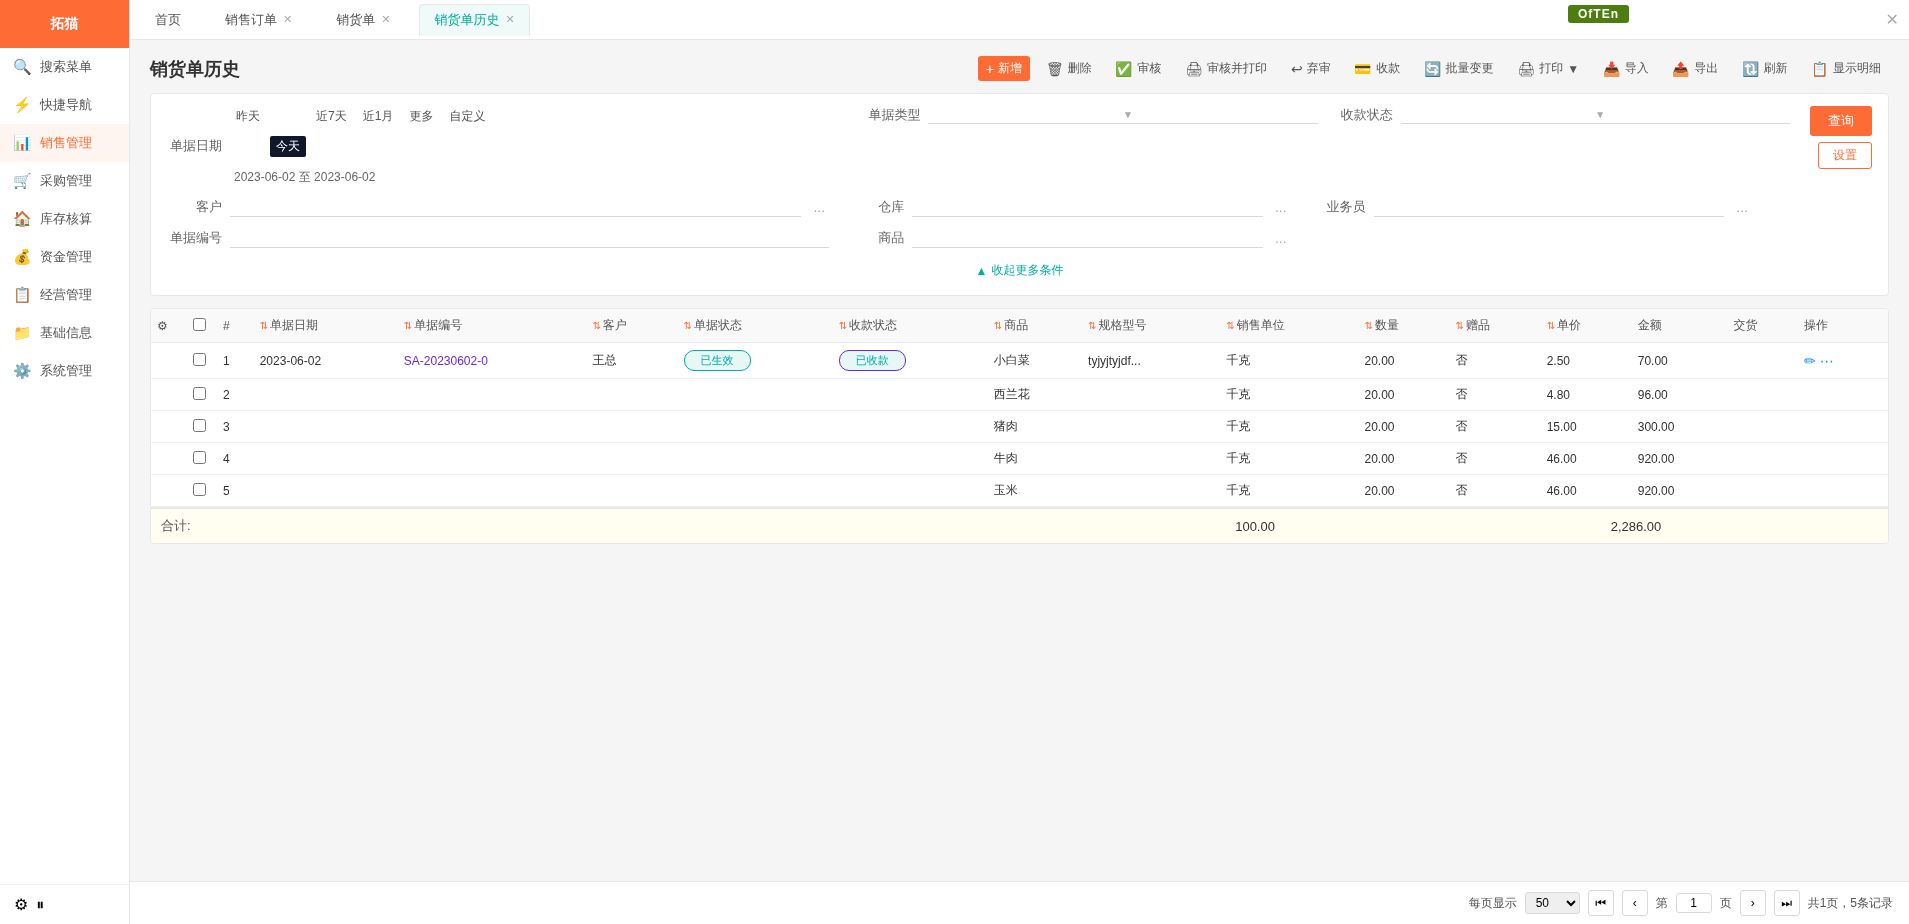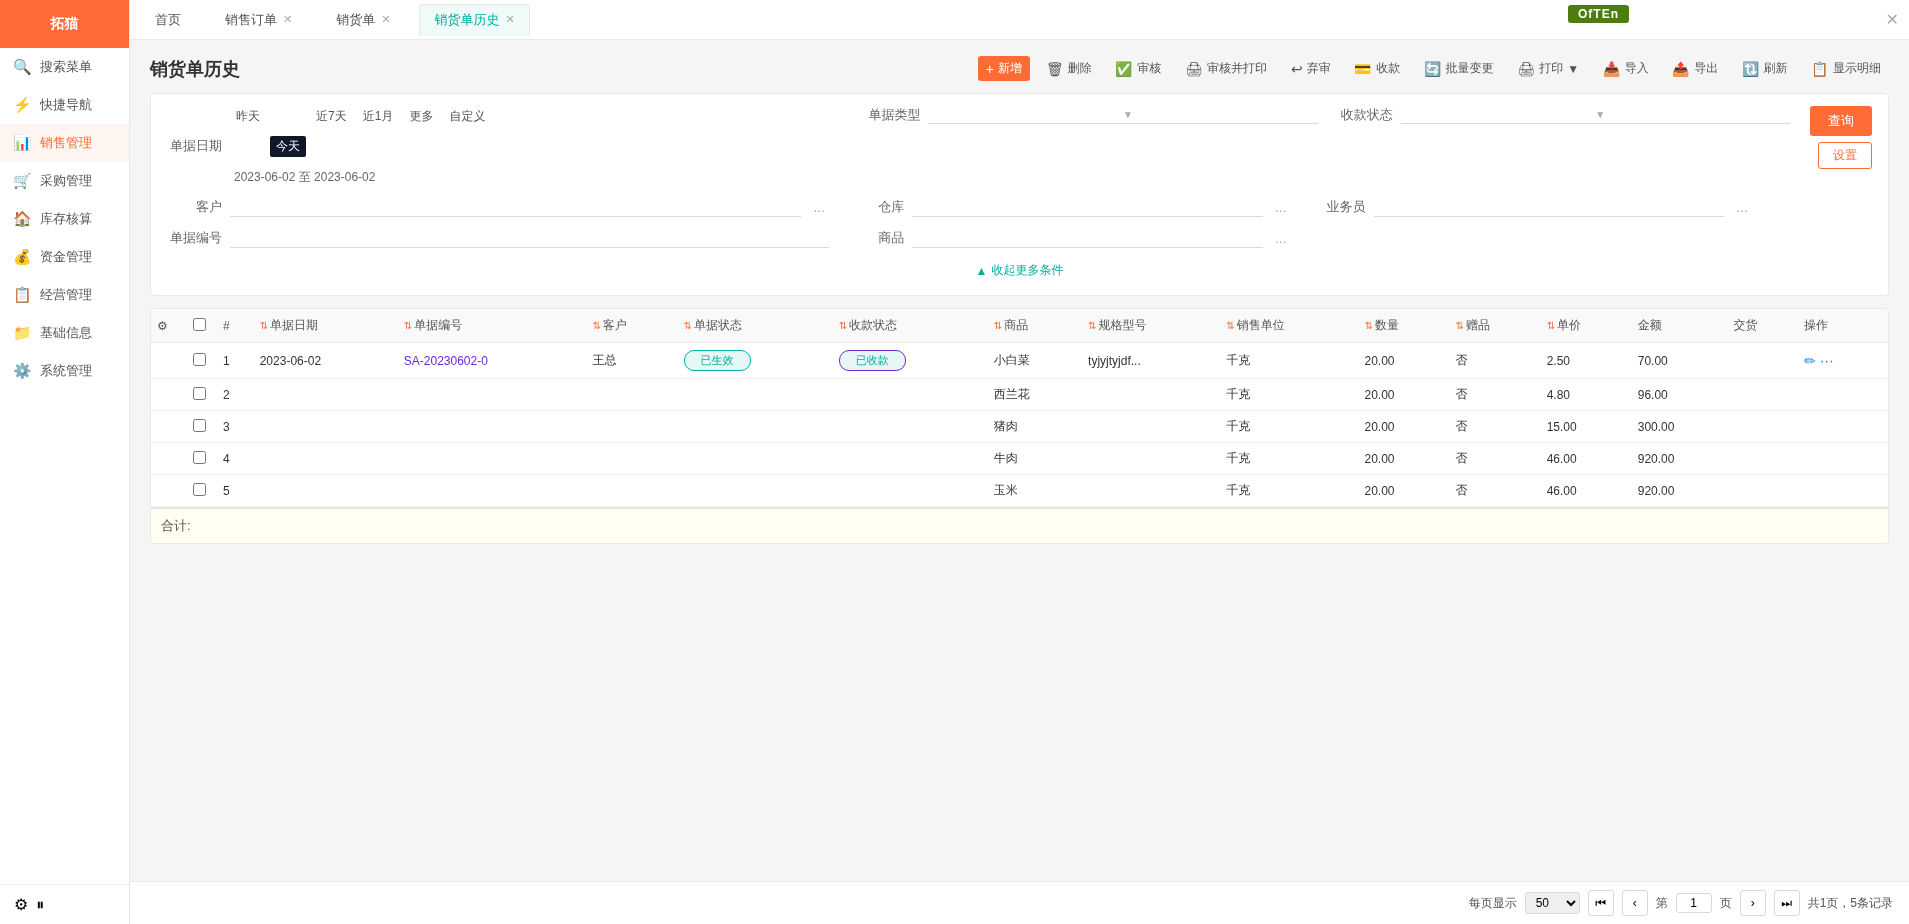--- a/index.html
+++ b/index.html
@@ -695,20 +695,24 @@
               <td>46.00</td>
               <td>920.00</td>
               <td></td>
               <td></td>
             </tr>
           </tbody>
       </table>
 
       <div class="summary-row">
         <span class="summary-label">合计:</span>
+        <div style="flex:1; display:flex; justify-content: space-between; padding: 0 20px;">
+          <span style="margin-left: 62%;">100.00</span>
+          <span style="margin-right: 12%;">2,286.00</span>
+        </div>
       </div>
     </div>
 
   </div>
 
   <div class="pagination-bar">
     <span>每页显示</span>
     <select class="page-size-select">
       <option value="50">50</option>
       <option value="100">100</option>

